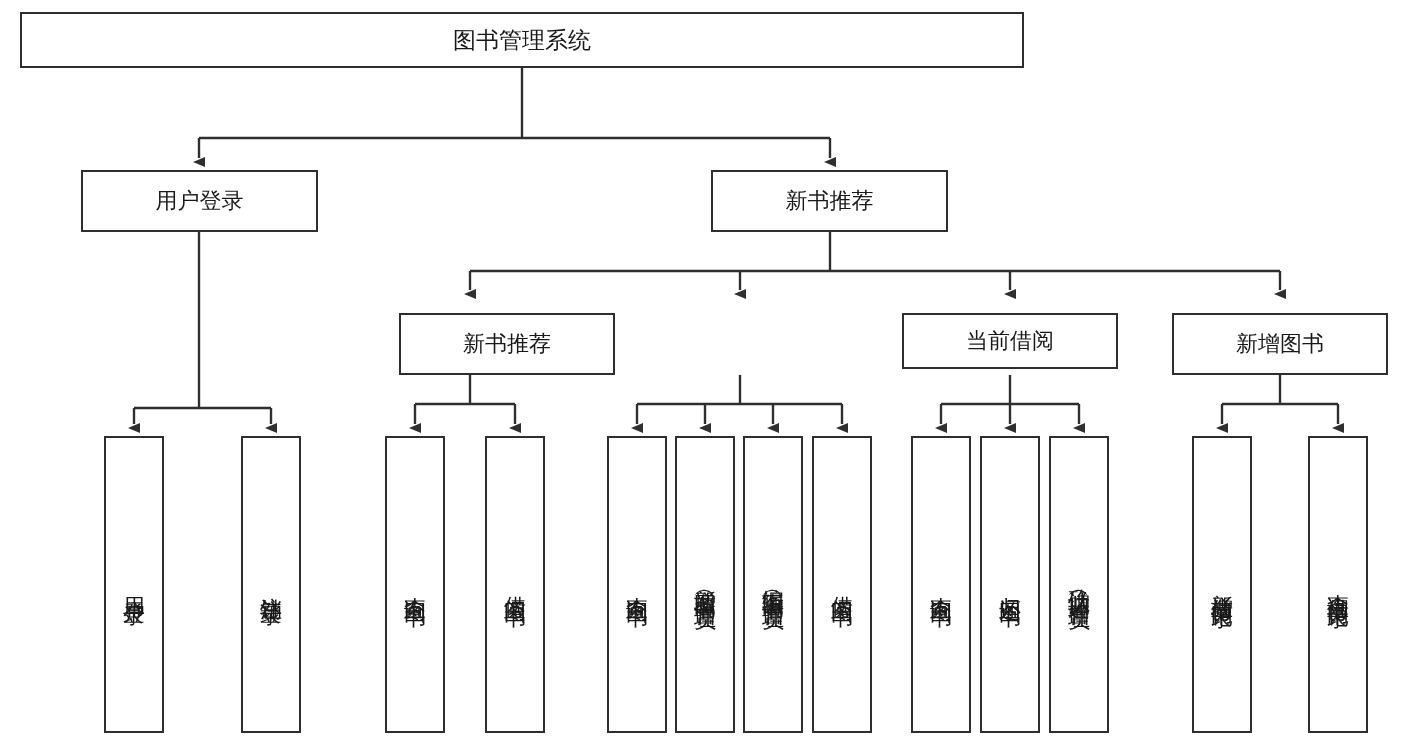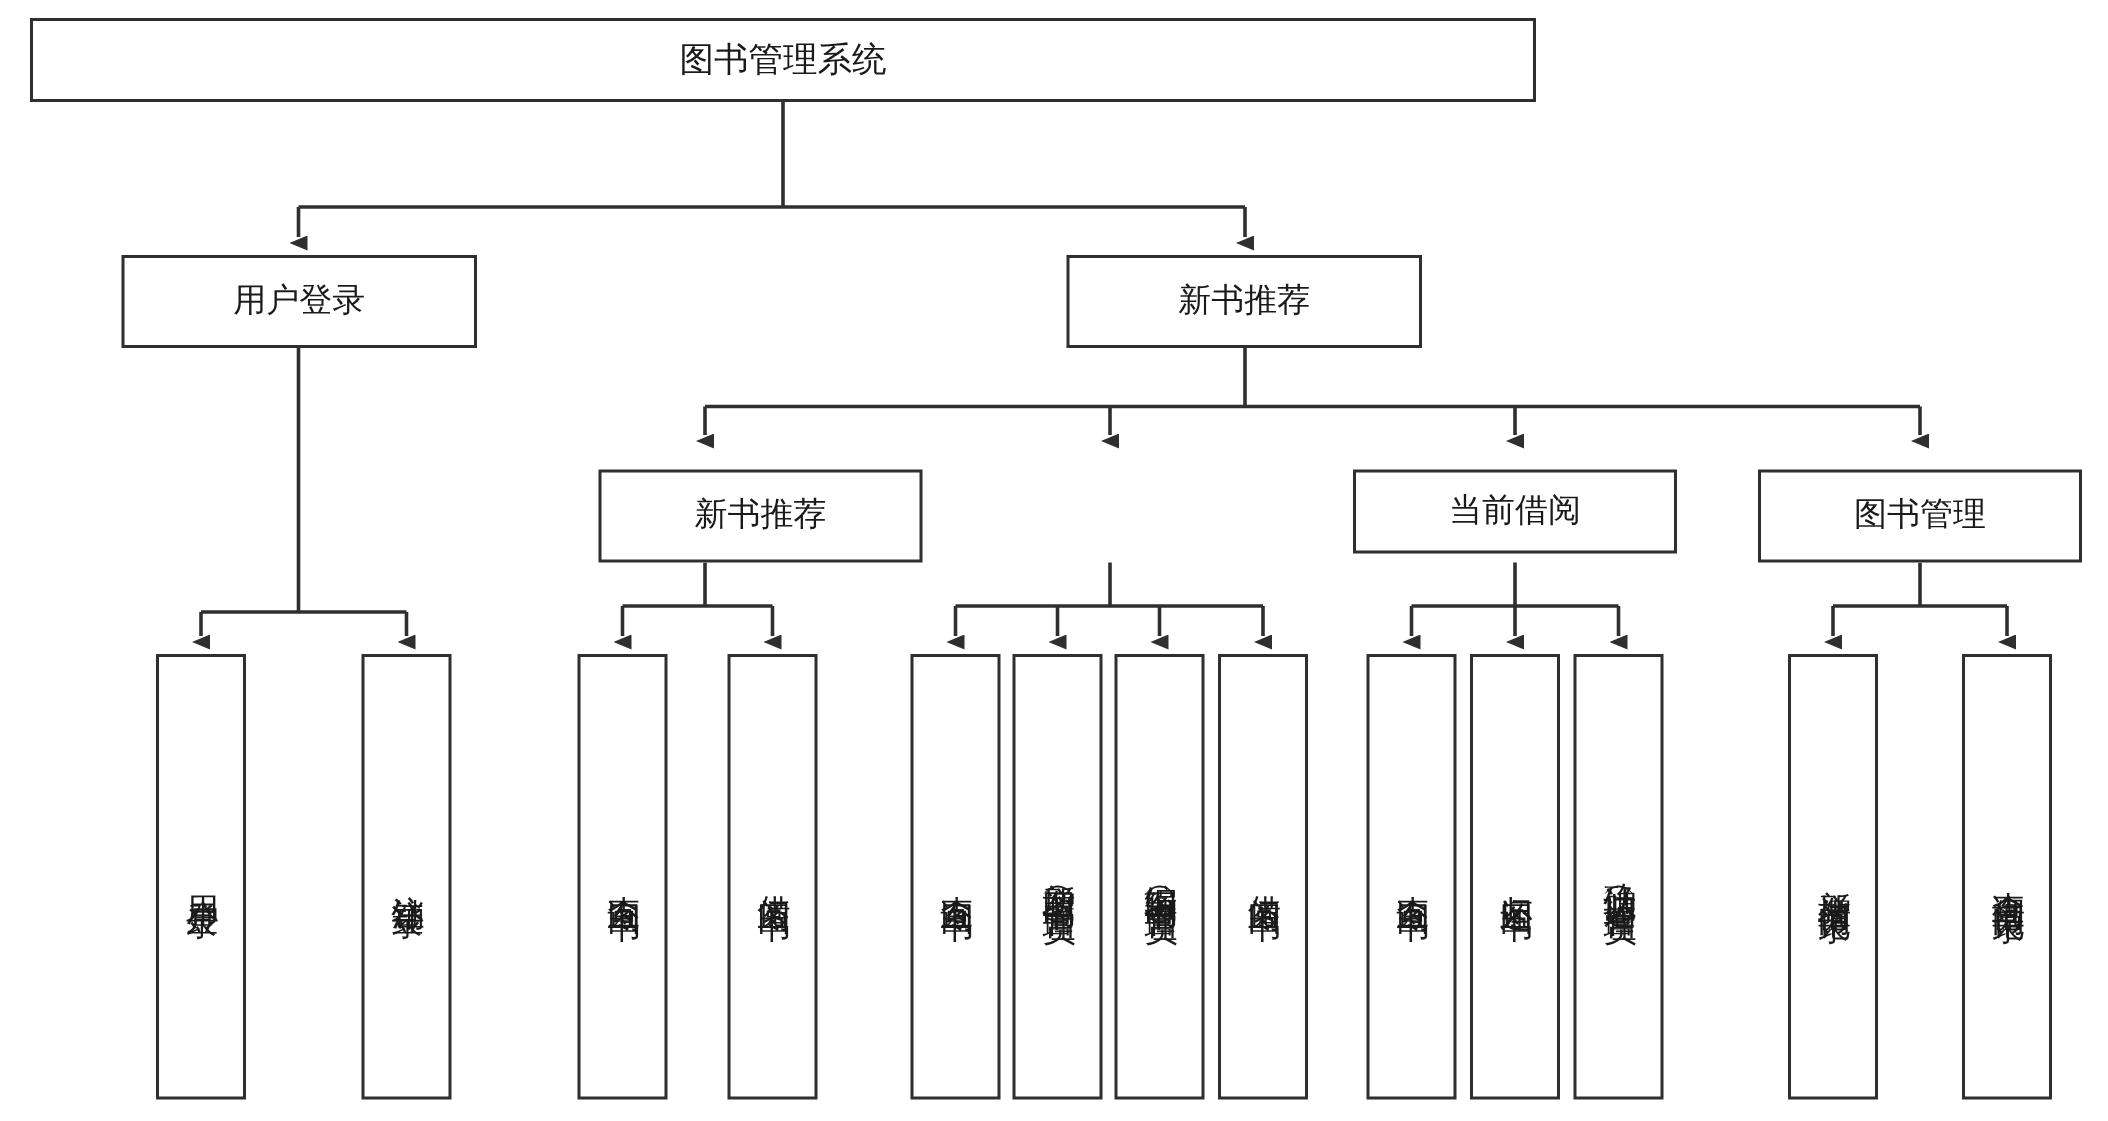--- a/index.html
+++ b/index.html
@@ -144,21 +144,21 @@
   <div class="node node-l3" style="left:362px; top:313px; width:216px; height:62px;margin-left:37px;">
     <span class="node-label">新书推荐</span>
   </div>
 
 
   <div class="node node-l3" style="left:902px; top:313px; width:216px; height:56px;">
     <span class="node-label">当前借阅</span>
   </div>
 
   <div class="node node-l3" style="left:1172px; top:313px; width:216px; height:62px;">
-    <span class="node-label">图书管理</span>
+    <span class="node-label">新增图书</span>
   </div>
 
   <div class="node node-leaf" style="left:104px; top:436px; width:60px; height:297px;">
     <span class="node-label">用户登录</span>
   </div>
 
   <div class="node node-leaf" style="left:241px; top:436px; width:60px; height:297px;">
     <span class="node-label">注销登录</span>
   </div>
 

